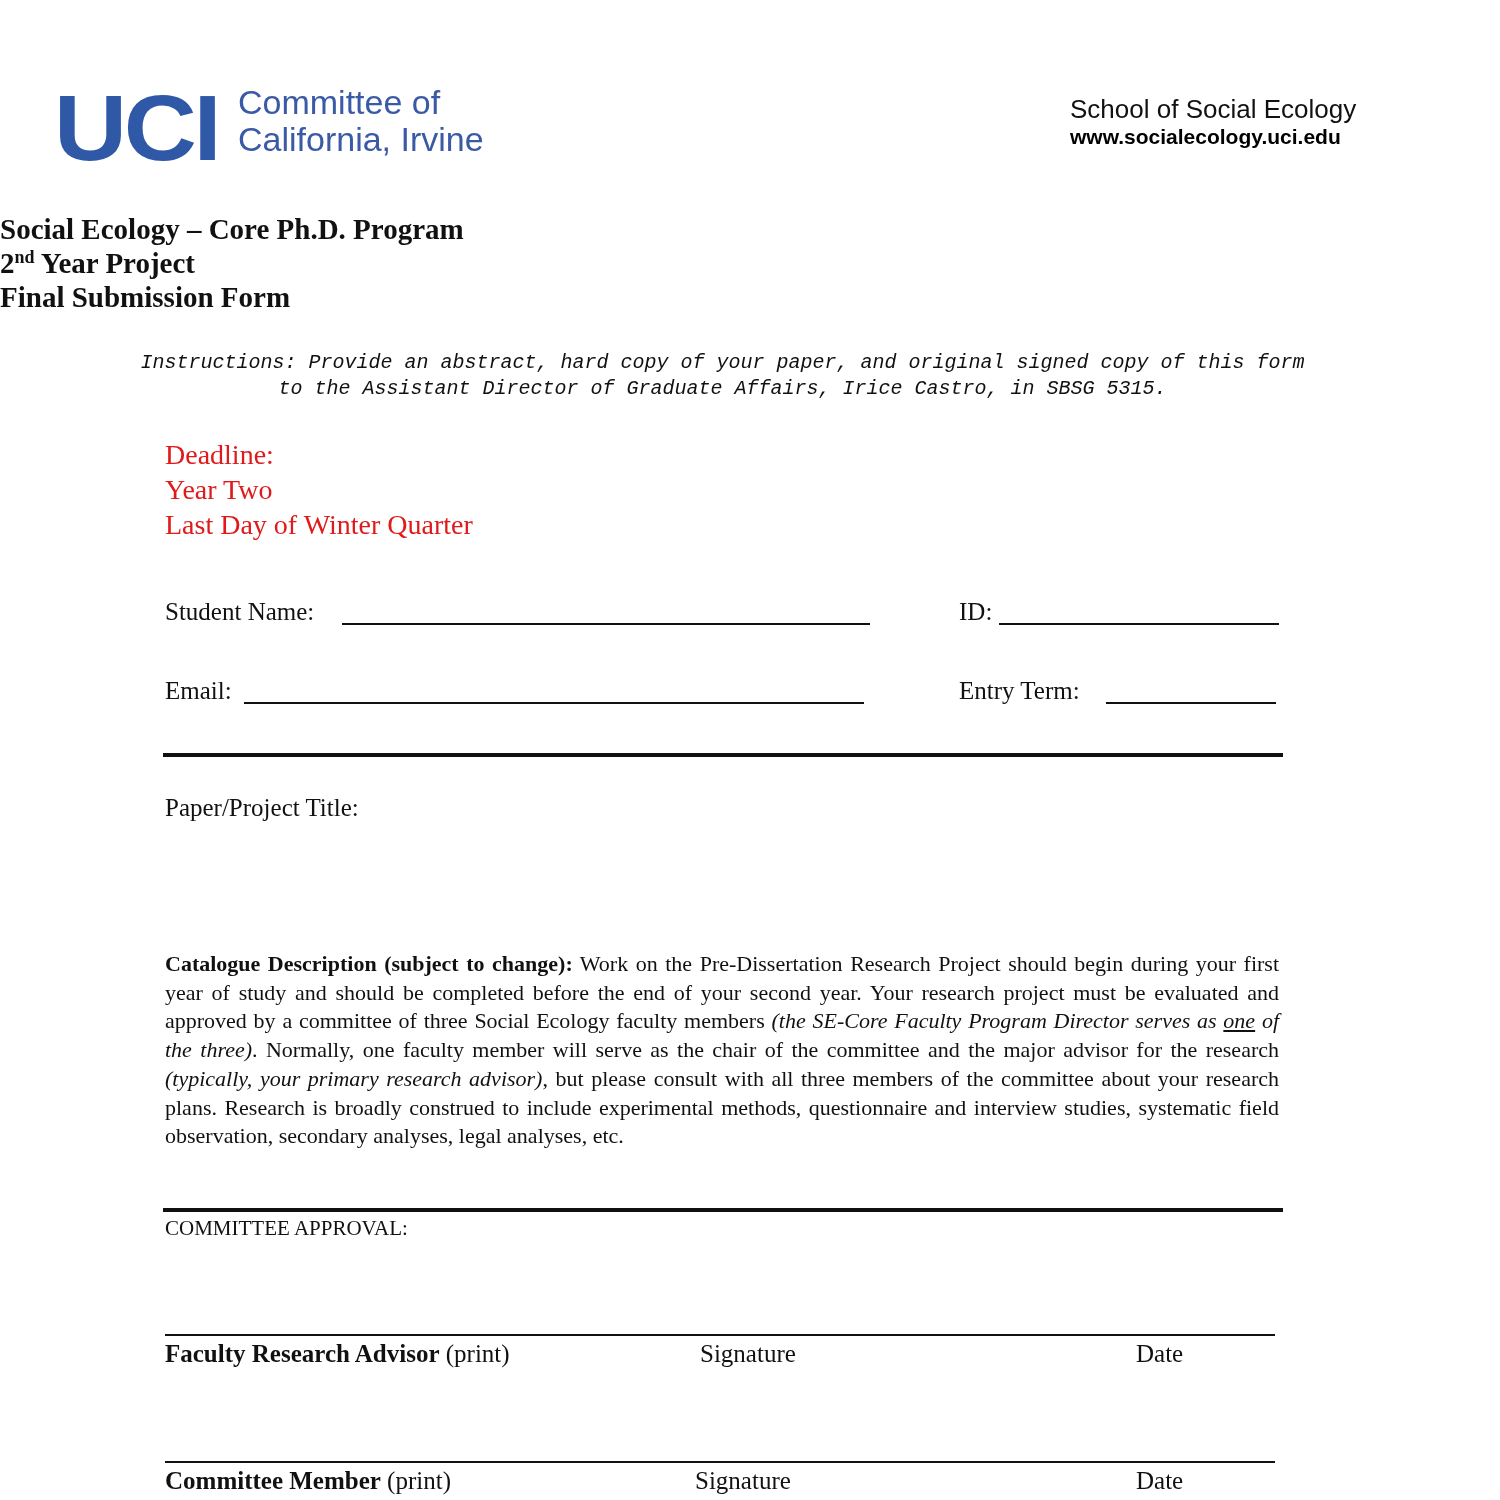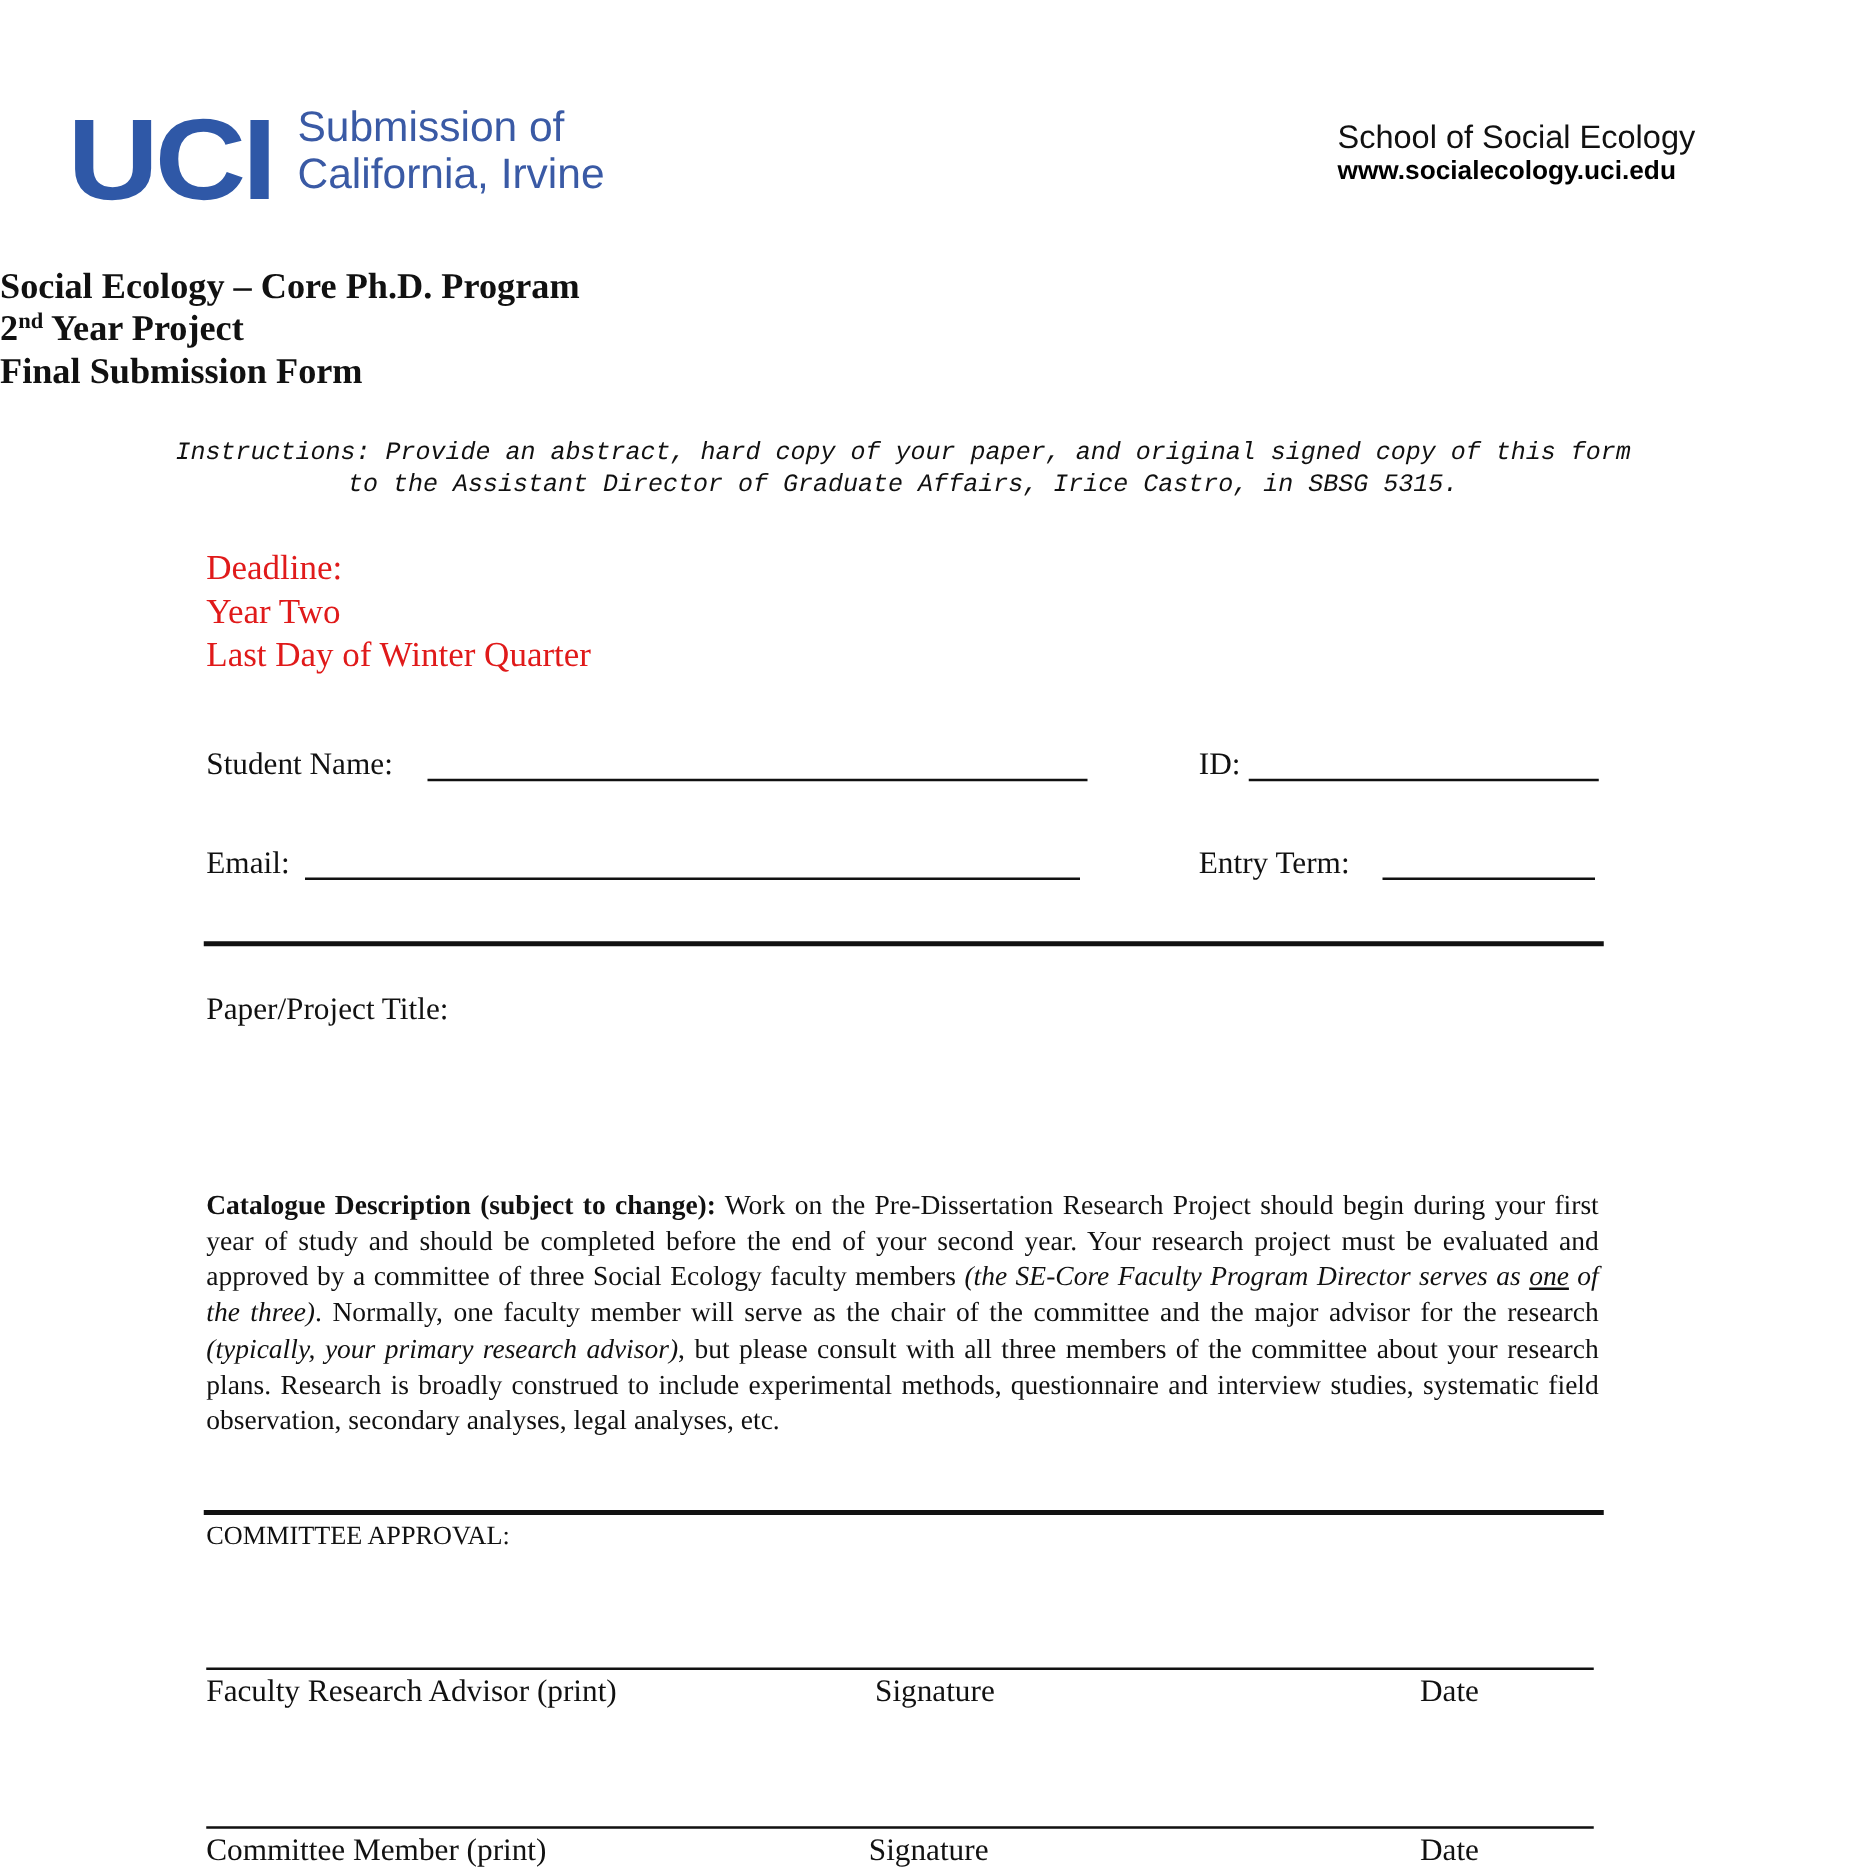--- a/index.html
+++ b/index.html
@@ -14,28 +14,28 @@
   .instructions { left: 0; width: 1445px; top: 350px; text-align: center; font-family: Liberation Mono, monospace; font-style: italic; font-size: 20px; line-height: 26px; }
   .deadline { left: 165px; top: 437px; font-family: "Liberation Serif", serif; font-weight: normal; font-size: 28px; line-height: 35px; color: #e01a1a; }
   .field-label { font-family: "Liberation Serif", serif; font-size: 25px; line-height: 30px; }
   .uline { border-bottom: 2px solid #111; height: 0; }
   .rule-thick { left: 163px; width: 1120px; height: 0; border-top: 4px solid #111; }
   .desc { left: 165px; top: 950px; width: 1114px; font-family: "Liberation Serif", serif; font-size: 22px; line-height: 28.7px; text-align: justify; }
   .desc b { font-weight: bold; }
   .committee { left: 165px; top: 1216px; font-family: "Liberation Serif", serif; font-size: 21px; }
   .sig-line { left: 165px; width: 1110px; border-top: 2px solid #111; height: 0; }
   .sig-label { font-family: "Liberation Serif", serif; font-size: 25px; line-height: 30px; }
-  .sig-label b { font-weight: normal; margin-top: 40px; }
+  .sig-label b { font-weight: bold; margin-top: 40px; }
 </style>
 </head>
 <body>
 
 <div class="abs logo-uci">UCI</div>
 <div class="abs logo-univ">
-  <div>Submission of</div>
+  <div>Committee of</div>
   <div>California, Irvine</div>
 </div>
 <div class="abs school">School of Social Ecology</div>
 <div class="abs school-url">www.socialecology.uci.edu</div>
 
 <div class="abs title-block">
   <div>Social Ecology – Core Ph.D. Program</div>
   <div><span>2</span><sup>nd</sup><span> Year Project</span></div>
   <div>Final Submission Form</div>
 </div>

